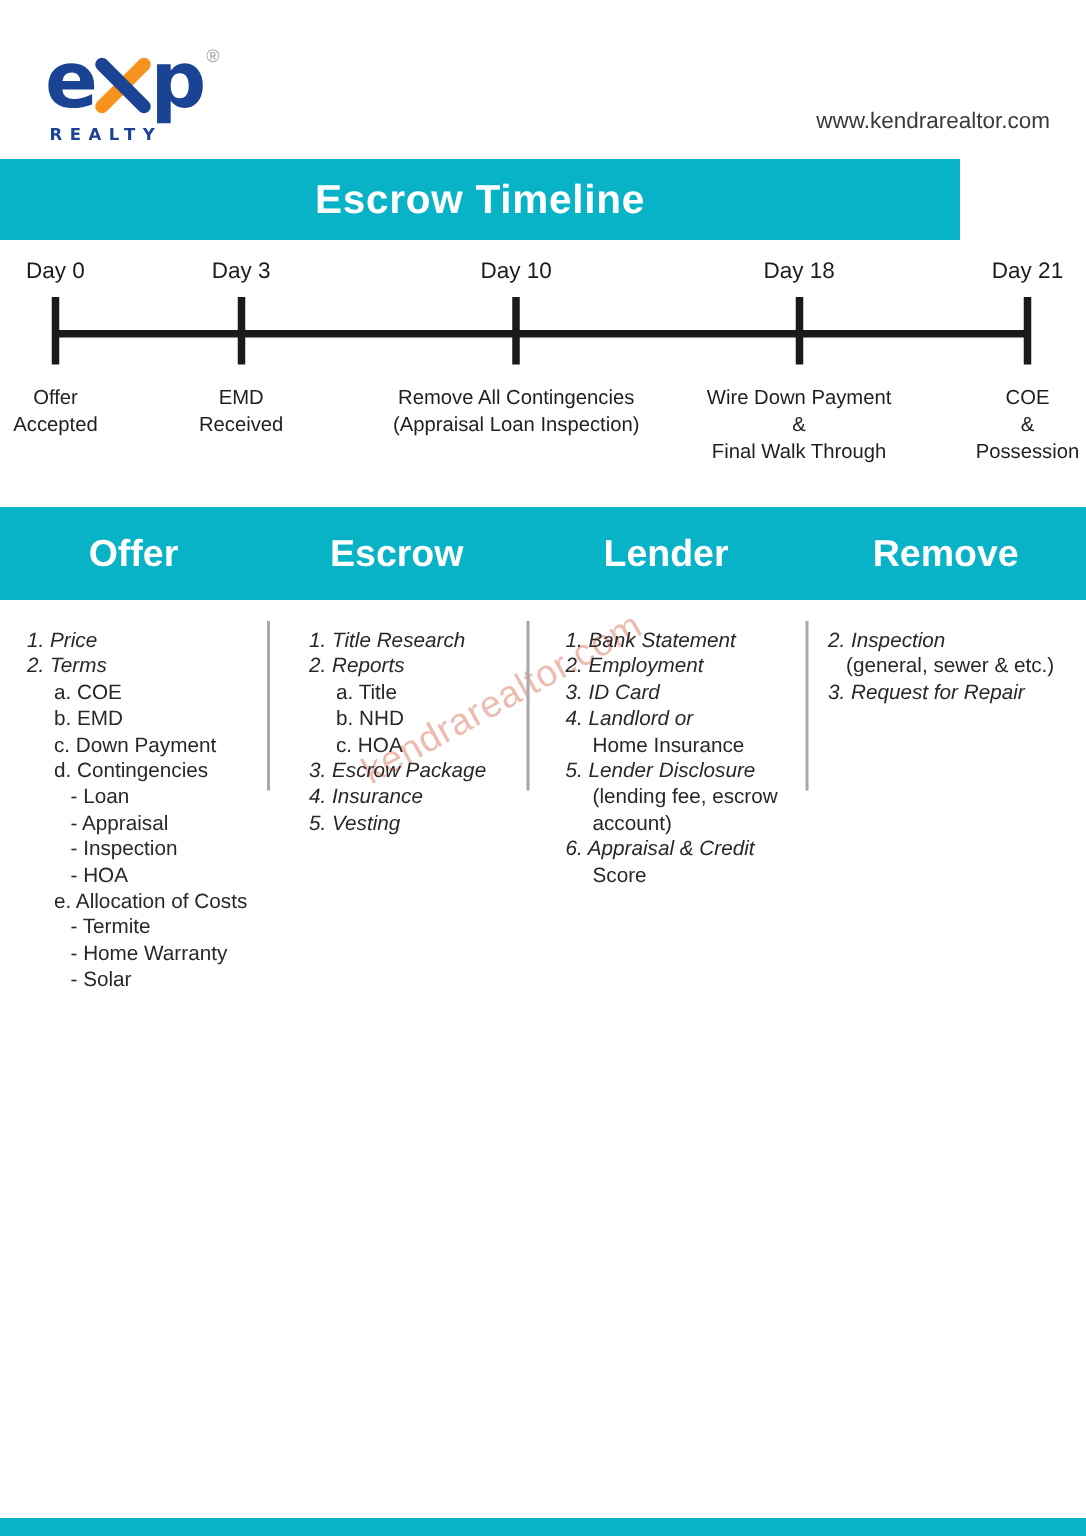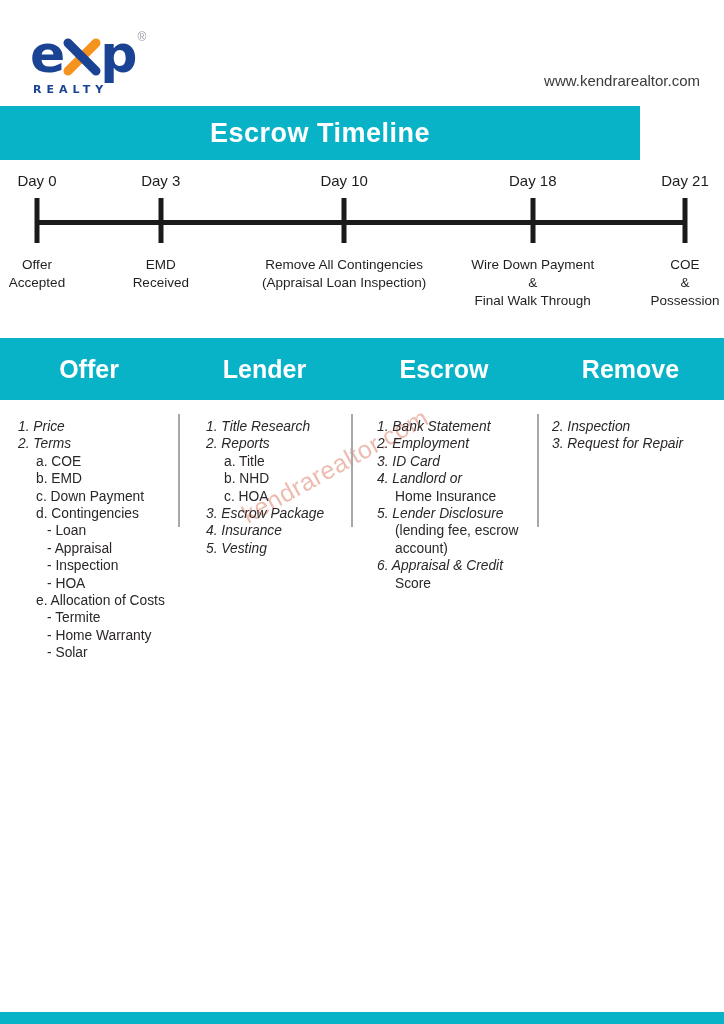--- a/index.html
+++ b/index.html
@@ -123,22 +123,22 @@
       <div class="day-label">Day 21</div>
       <div class="tick"></div>
       <div class="caption">COE
 &amp;
 Possession</div>
     </div>
   </div>
 
   <div class="banner2">
     <div class="col-header">Offer</div>
+    <div class="col-header">Escrow</div>
     <div class="col-header">Lender</div>
-    <div class="col-header">Escrow</div>
     <div class="col-header">Remove</div>
   </div>
 
   <div class="watermark">kendrarealtor.com</div>
 
   <div class="columns">
     <div class="col col-offer">
 
     <div class="line ind0">1. Price</div>
         <div class="line ind0">2. Terms</div>
@@ -175,20 +175,21 @@
         <div class="line ind1">Home Insurance</div>
         <div class="line ind0">5. Lender Disclosure</div>
         <div class="line ind1">(lending fee, escrow</div>
         <div class="line ind1">account)</div>
         <div class="line ind0">6. Appraisal &amp; Credit</div>
         <div class="line ind1">Score</div>
       </div>
     <div class="col col-realtor">
 
         <div class="line ind0">2. Inspection</div>
+        <div class="line ind3">(general, sewer &amp; etc.)</div>
         <div class="line ind0">3. Request for Repair</div>
       </div>
   </div>
 
   <div class="divider divider-1"></div>
   <div class="divider divider-2"></div>
   <div class="divider divider-3"></div>
 
   <div class="footer-bar"></div>
 

